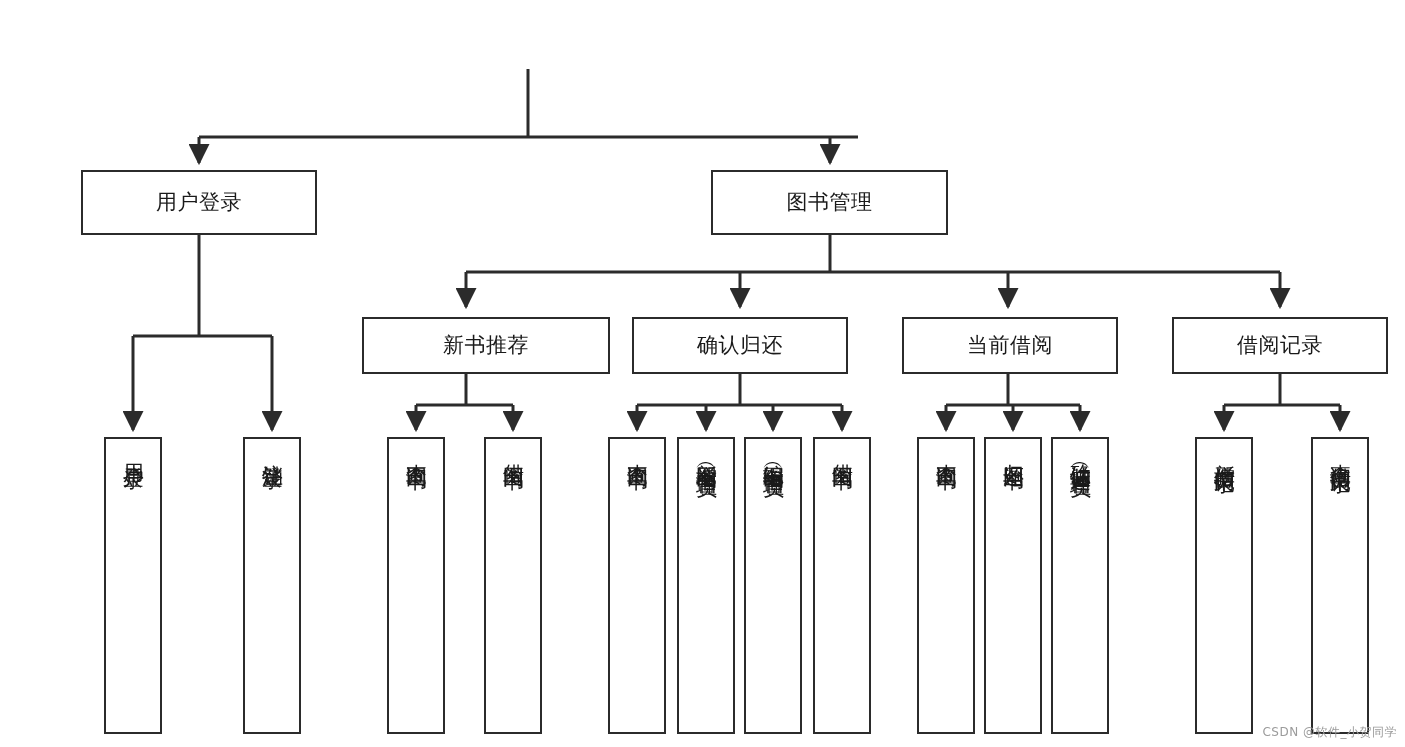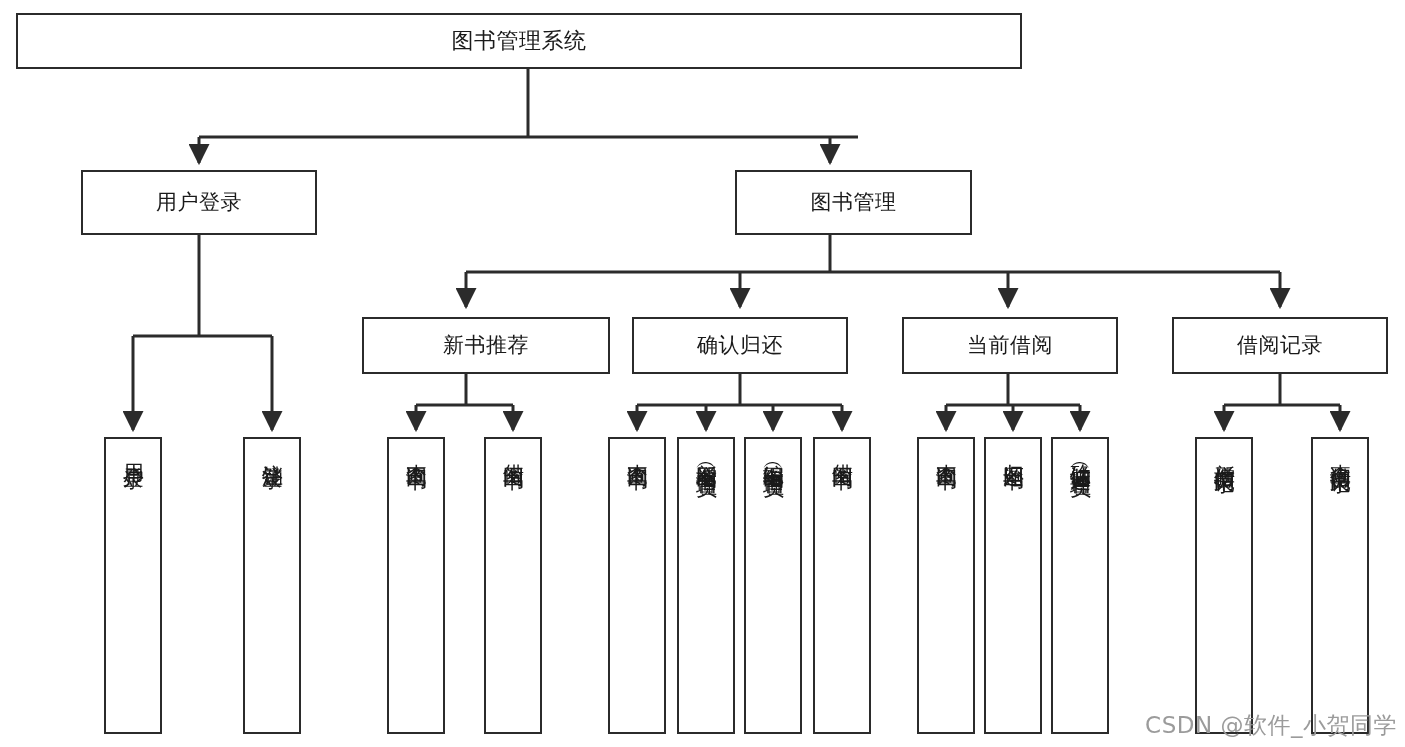--- a/index.html
+++ b/index.html
@@ -56,21 +56,21 @@
     text-orientation: upright;
     font-size: 21px;
     letter-spacing: 2px;
     line-height: 1;
     white-space: nowrap;
   }
   #watermark {
     position: absolute;
     right: 8px;
     bottom: 6px;
-    font-size: 23px;
+    font-size: 12px;
     color: #9b9b9b;
     letter-spacing: 0.5px;
     white-space: nowrap;
   }
 </style>
 </head>
 <body>
 
 <div id="canvas">
 
@@ -117,28 +117,25 @@
       <path d="M 1013 405 L 1013 430" marker-end="url(#arrow)"></path>
       <path d="M 1080 405 L 1080 430" marker-end="url(#arrow)"></path>
 
       <path d="M 1280 374 L 1280 405"></path>
       <path d="M 1224 405 L 1340 405"></path>
       <path d="M 1224 405 L 1224 430" marker-end="url(#arrow)"></path>
       <path d="M 1340 405 L 1340 430" marker-end="url(#arrow)"></path>
     </g>
   </svg>
 
-  <div class="node horiz root" style="left:16px; top:13px; width:1006px; height:56px;">
-    <span class="lbl">图书管理系统</span>
-  </div>
 
   <div class="node horiz" style="left:81px; top:170px; width:236px; height:65px;">
     <span class="lbl">用户登录</span>
   </div>
-  <div class="node horiz" style="left:711px; top:170px; width:237px; height:65px;margin-left:24px;">
+  <div class="node horiz" style="left:711px; top:170px; width:237px; height:65px;">
     <span class="lbl">图书管理</span>
   </div>
 
   <div class="node horiz" style="left:362px; top:317px; width:248px; height:57px;">
     <span class="lbl">新书推荐</span>
   </div>
   <div class="node horiz" style="left:632px; top:317px; width:216px; height:57px;">
     <span class="lbl">确认归还</span>
   </div>
   <div class="node horiz" style="left:902px; top:317px; width:216px; height:57px;">

